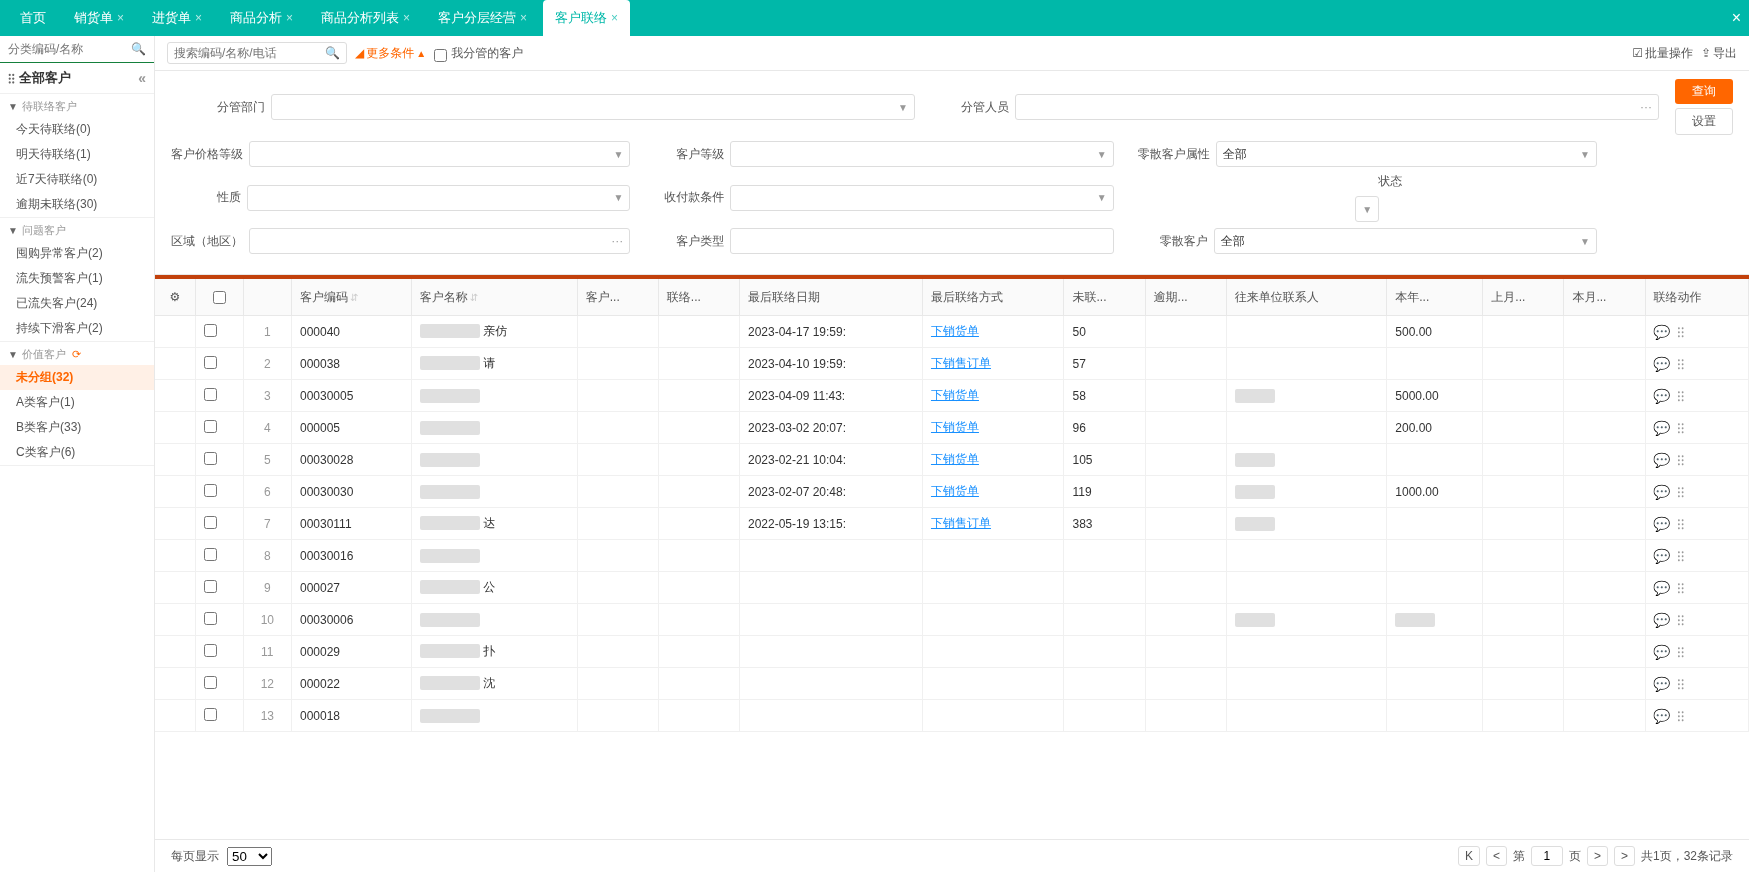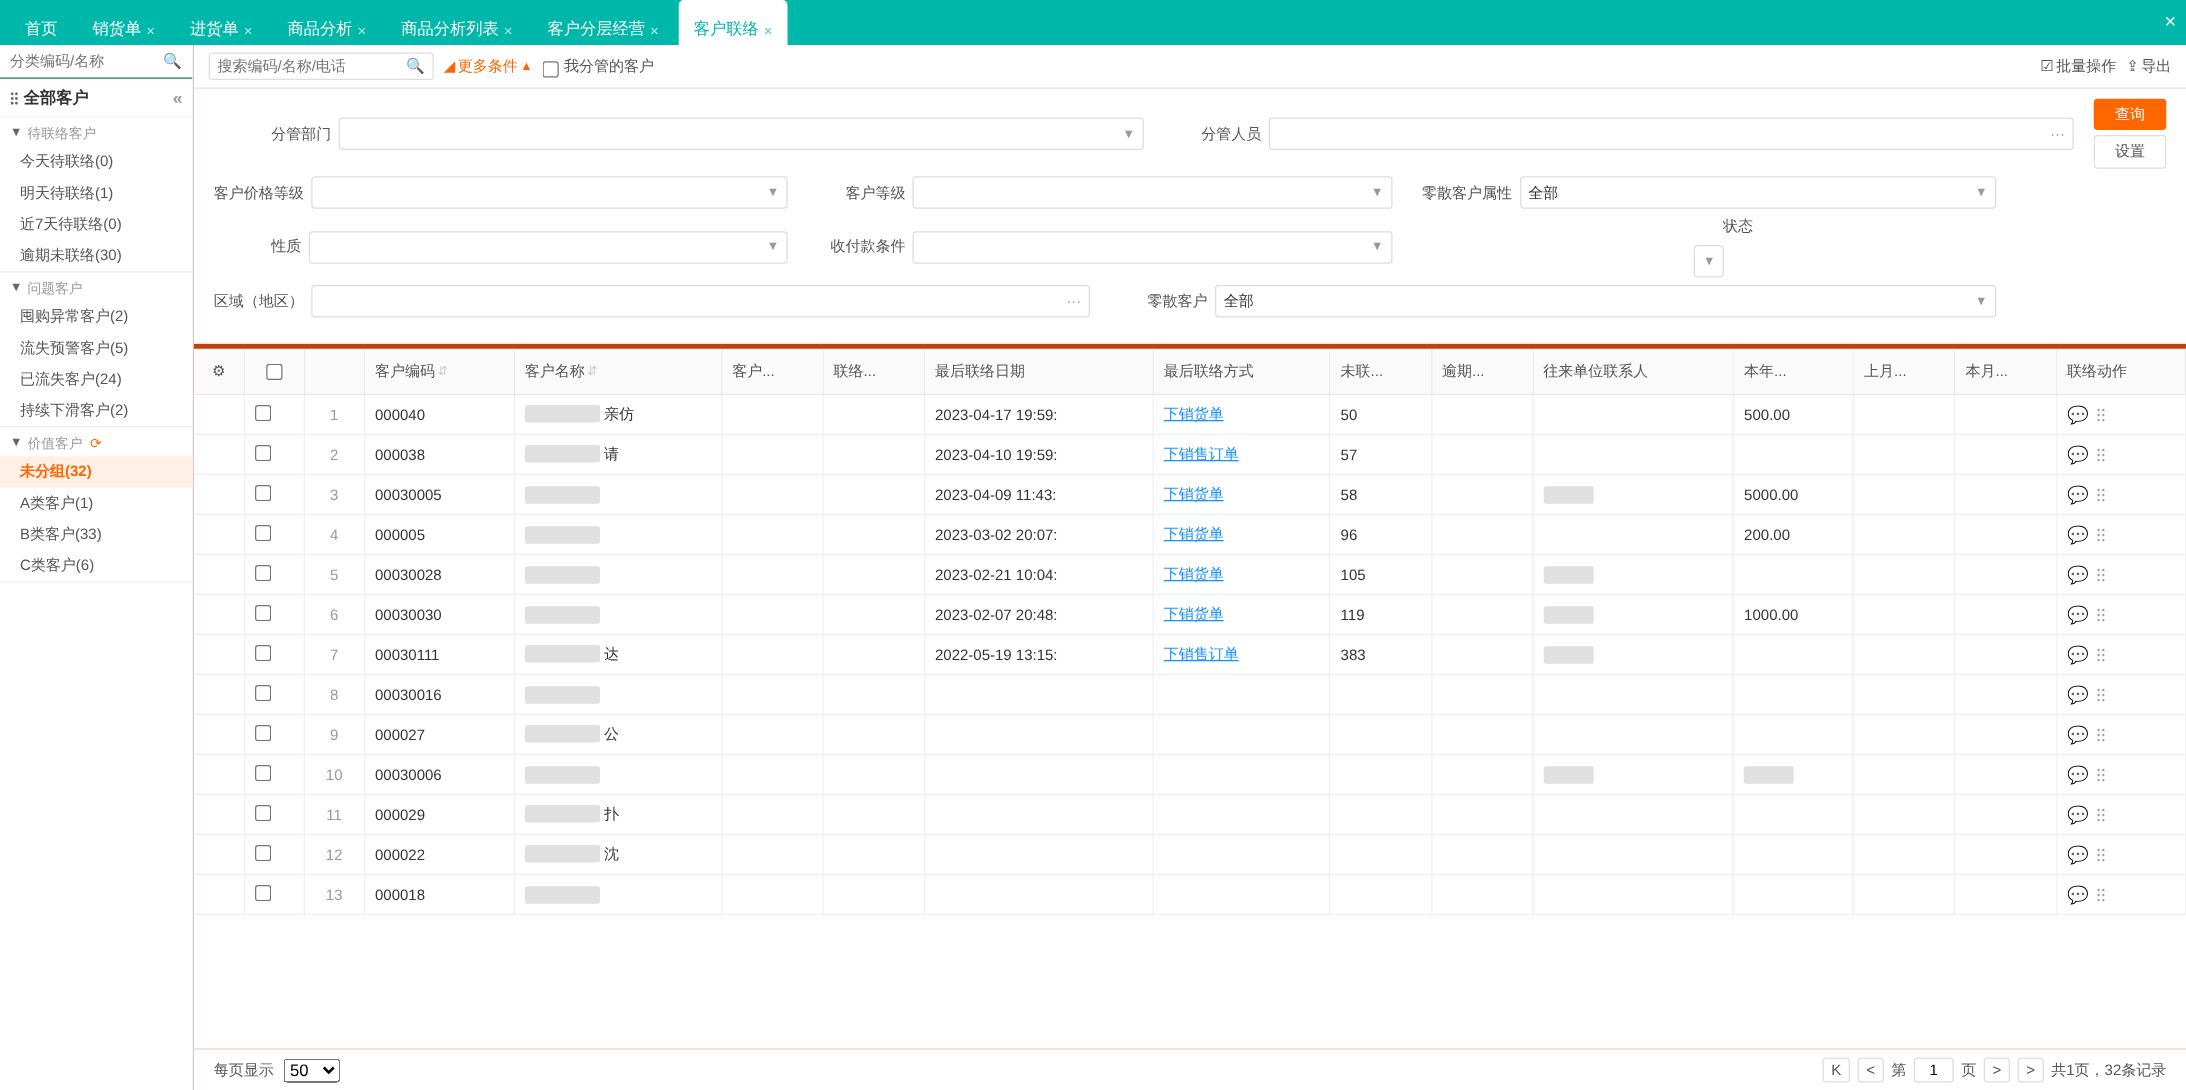--- a/index.html
+++ b/index.html
@@ -9,21 +9,21 @@
     .top-nav {
       display: flex;
       align-items: center;
       background: #00b8a9;
       height: 36px;
       padding: 0 8px;
       gap: 4px;
     }
     .top-nav .nav-item {
       display: flex;
-      align-items: flex-end;
+      align-items: center;
       padding: 4px 12px;
       color: #fff;
       cursor: pointer;
       font-size: 13px;
       border-radius: 4px 4px 0 0;
       height: 36px;
       gap: 4px;
     }
     .top-nav .nav-item.active {
       background: #fff;
@@ -420,21 +420,21 @@
       <div class="sidebar-item">近7天待联络(0)</div>
       <div class="sidebar-item">逾期未联络(30)</div>
     </div>
 
     <div class="sidebar-group">
       <div class="sidebar-group-label">
         <span class="arrow">▼</span>
         <span>问题客户</span>
       </div>
       <div class="sidebar-item">囤购异常客户(2)</div>
-      <div class="sidebar-item">流失预警客户(5)</div>
+      <div class="sidebar-item">流失预警客户(1)</div>
       <div class="sidebar-item">已流失客户(24)</div>
       <div class="sidebar-item">持续下滑客户(2)</div>
     </div>
 
     <div class="sidebar-group">
       <div class="sidebar-group-label">
         <span class="arrow">▼</span>
         <span>价值客户</span>
         <span style="color:#ff6600;font-size:11px;margin-left:2px;">⟳</span>
         <span class="orange-badge"></span>
@@ -547,20 +547,24 @@
         <div style="width:120px;margin-left:16px;"></div>
       </div>
 
       <div class="filter-row">
         <div class="filter-field">
           <label>区域（地区）</label>
           <div class="field-input">
             <span></span>
               <span style="color:#999;">···</span>
           </div>
+        </div>
+        <div class="filter-field" style="margin-left:24px;">
+          <label>客户类型</label>
+          <div class="field-input"></div>
         </div>
         <div class="filter-field" style="margin-left:24px;">
           <label>零散客户</label>
           <div class="field-input">
             <span>全部</span>
             <span class="arrow">▼</span>
           </div>
         </div>
         <div style="width:120px;margin-left:16px;"></div>
       </div>

